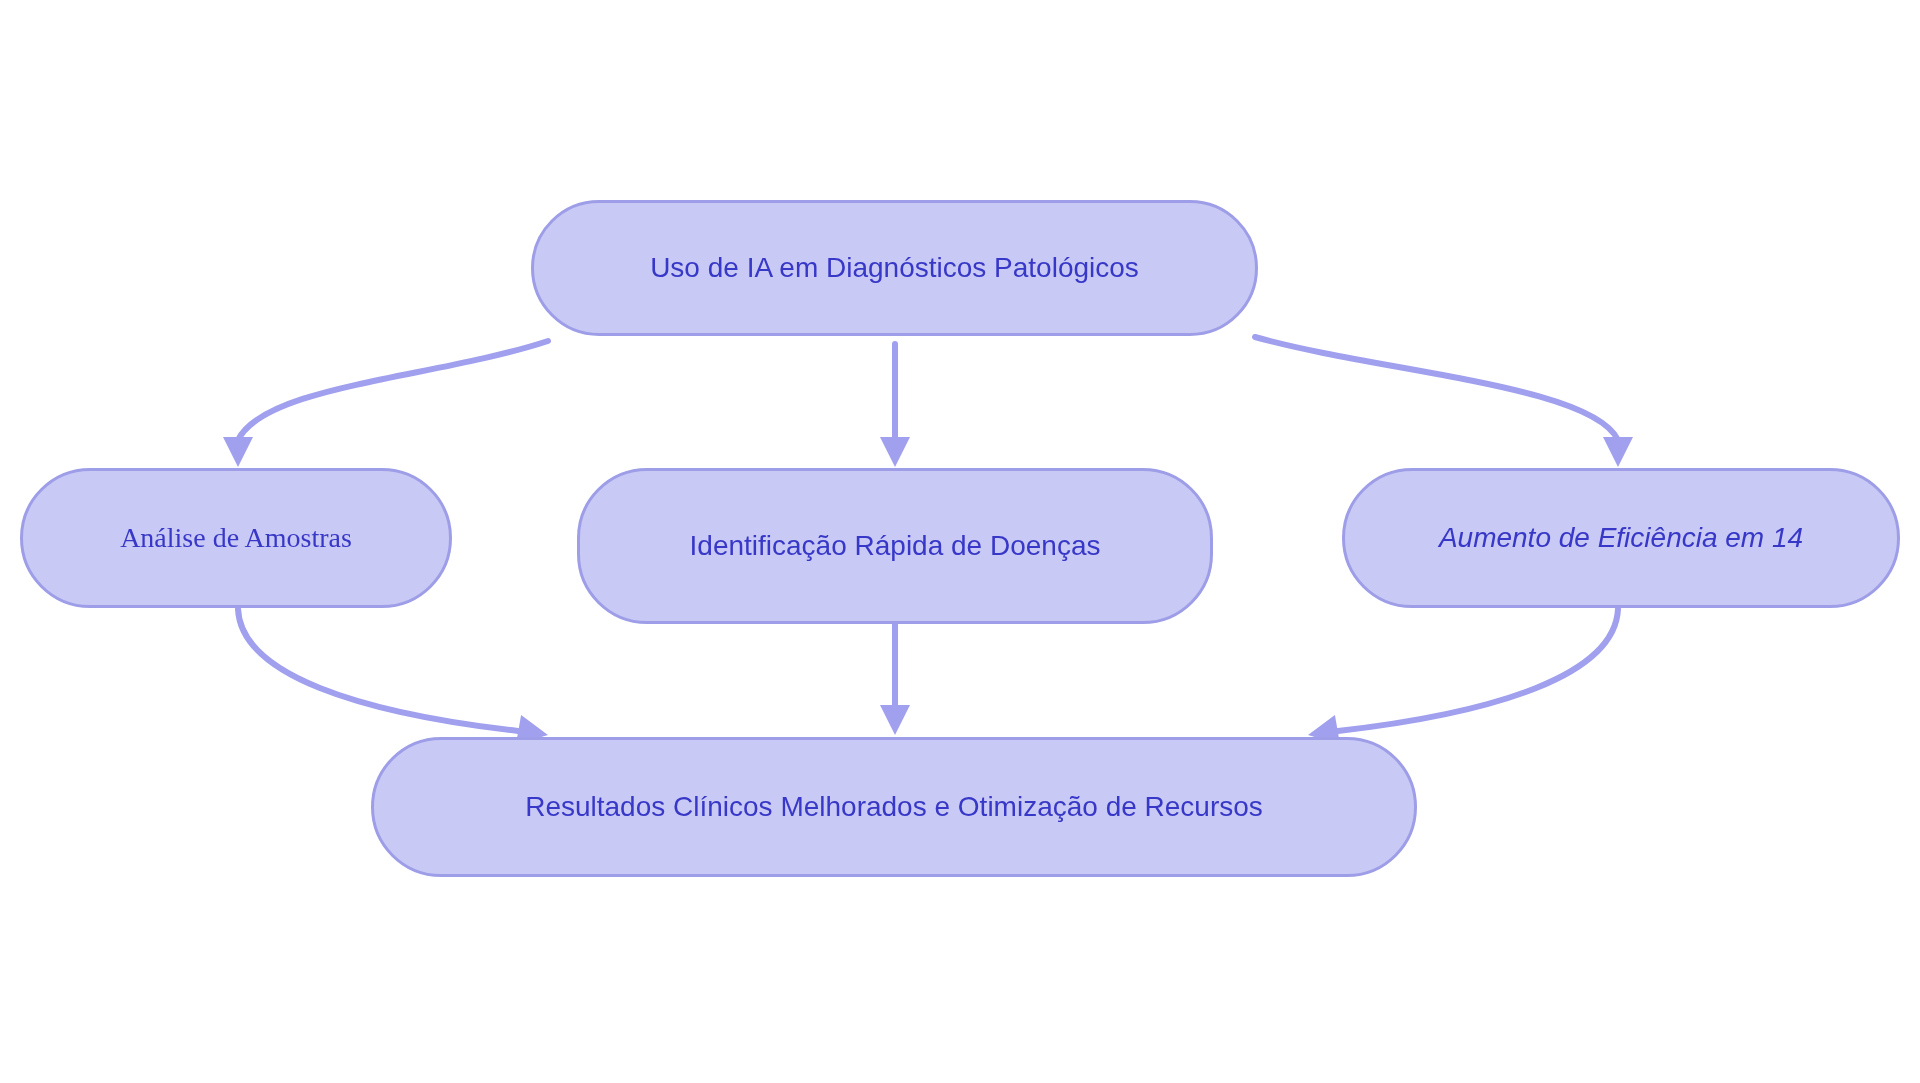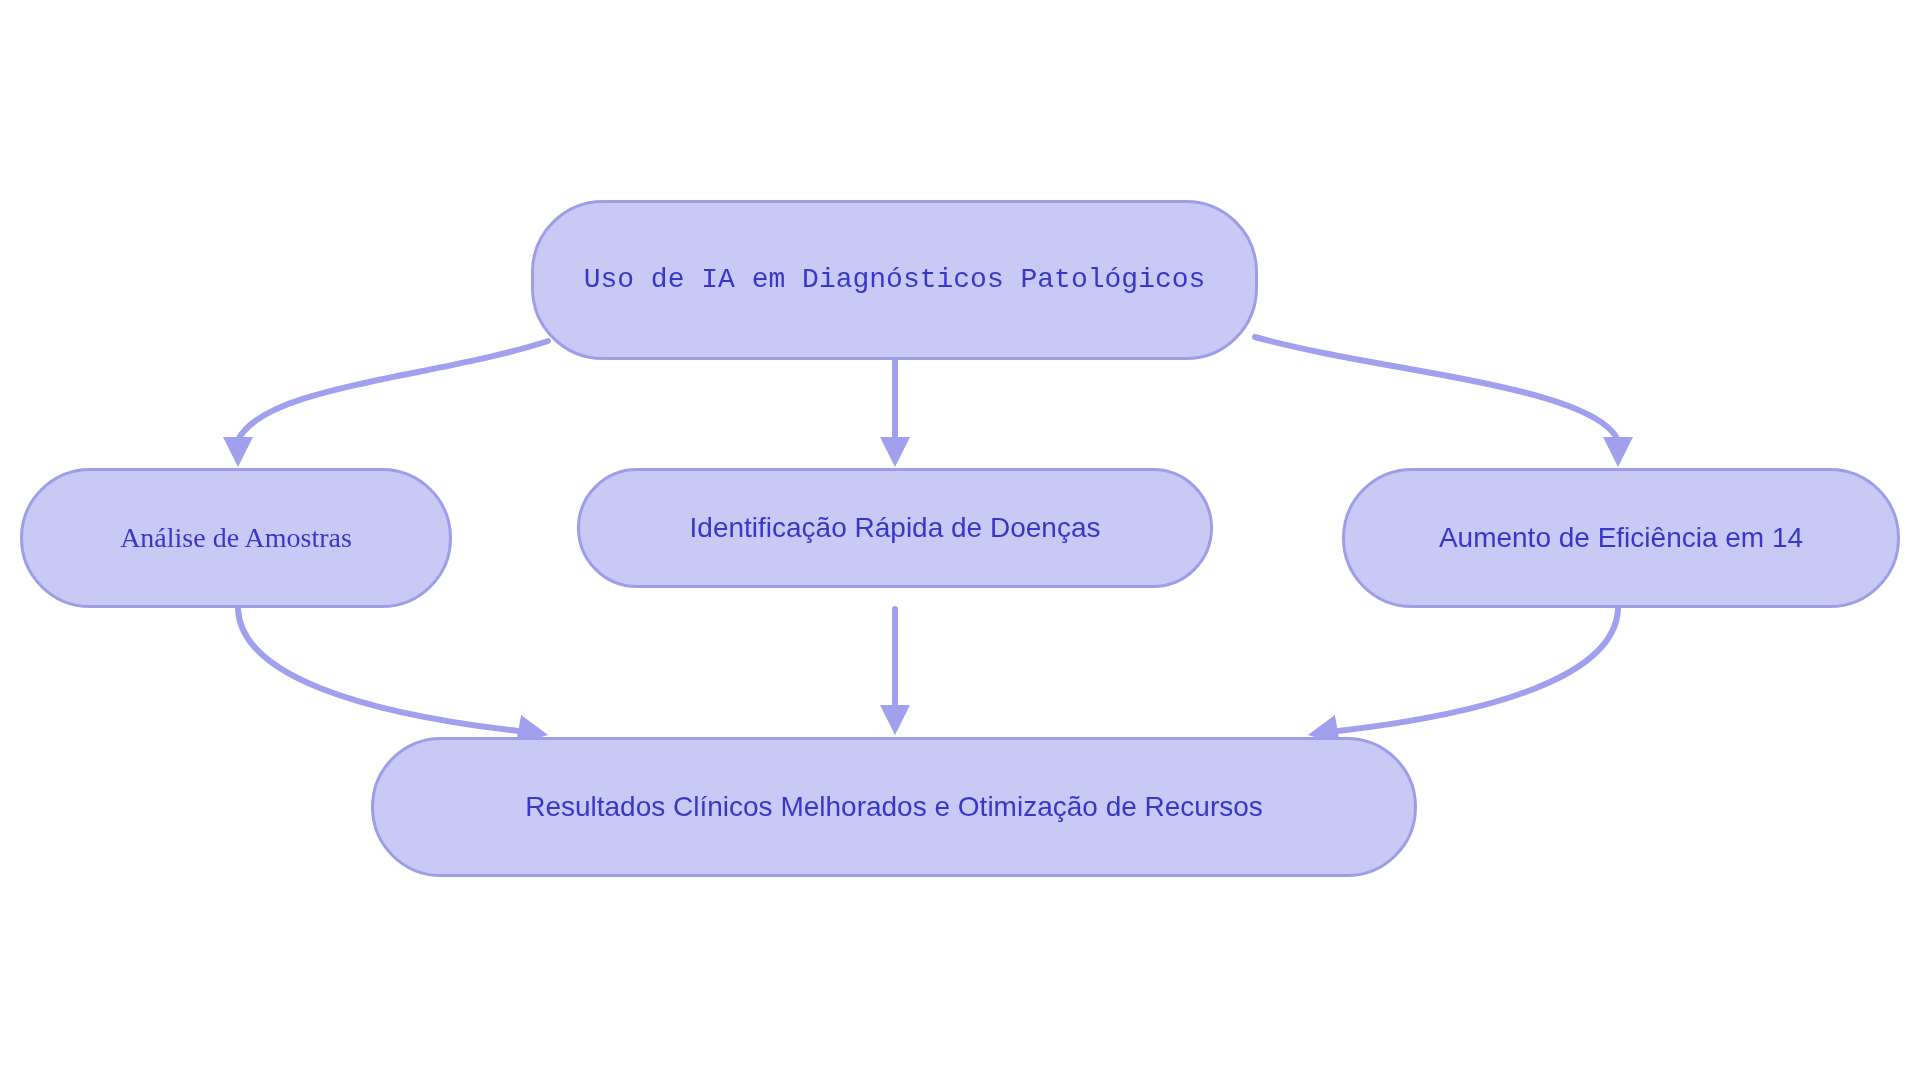--- a/index.html
+++ b/index.html
@@ -30,24 +30,24 @@
     justify-content: center;
     text-align: center;
     background: var(--node-fill, #c9c9f5);
     border: 3px solid var(--node-border, #9e9ee8);
     color: var(--text-color, #3838c8);
     font-size: 28px;
     line-height: 1.2;
     border-radius: 72px;
     box-sizing: border-box;
   }
-  .node-top    { left: 531px;  top: 200px; width: 727px;  height: 160px; font-family: Liberation Mono, monospace; }
+  .node-top    { left: 531px;  top: 200px; width: 727px;  height: 136px; }
   .node-left   { left: 20px;   top: 468px; width: 432px;  height: 140px; border-radius: 70px; font-family: Liberation Serif, serif; }
-  .node-middle { left: 577px;  top: 468px; width: 636px;  height: 120px; border-radius: 70px; }
-  .node-right  { left: 1342px; top: 468px; width: 558px;  height: 140px; border-radius: 70px; }
+  .node-middle { left: 577px;  top: 468px; width: 636px;  height: 156px; border-radius: 70px; }
+  .node-right  { left: 1342px; top: 468px; width: 558px;  height: 140px; border-radius: 70px; font-style: italic; }
   .node-bottom { left: 371px;  top: 737px; width: 1046px; height: 140px; border-radius: 70px; }
   .edge-path {
     fill: none;
     stroke: var(--arrow-color, #a0a0ef);
     stroke-width: 6;
     stroke-linecap: round;
   }
   .edge-head {
     fill: var(--arrow-color, #a0a0ef);
     stroke: none;

